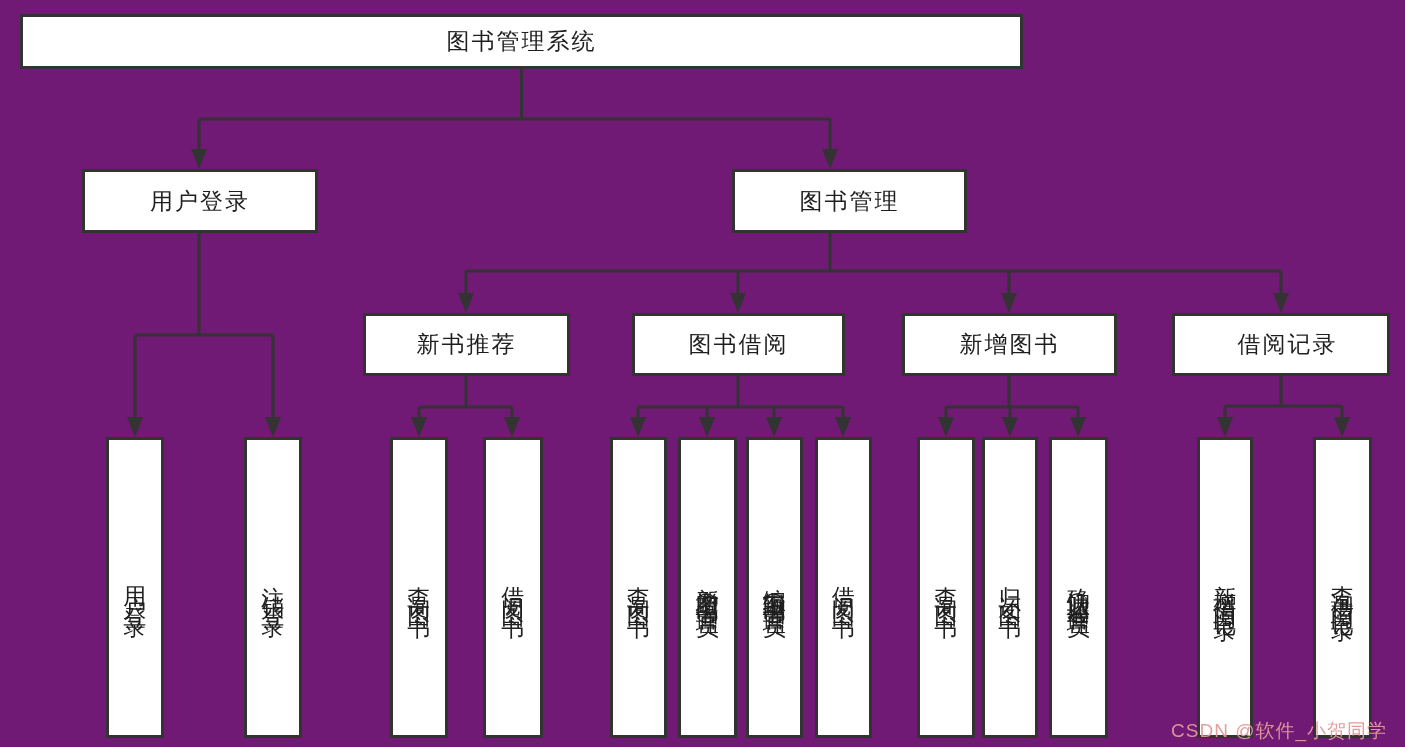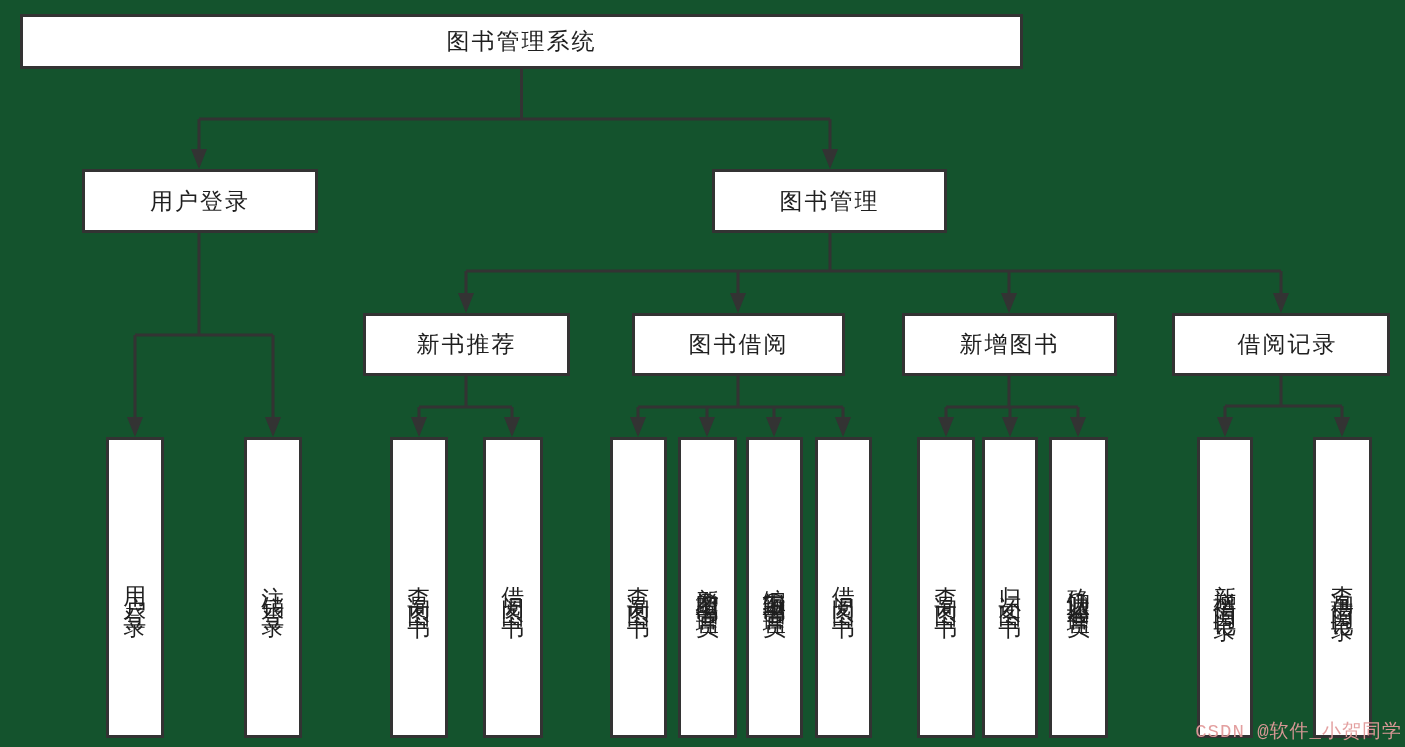--- a/index.html
+++ b/index.html
@@ -1,19 +1,19 @@
 <!DOCTYPE html>
 <html><head>
 <meta charset="utf-8">
 <style>
   html,body{margin:0;padding:0;background:#ffffff;}
   .stage{
     position:relative;
     width:1405px;height:747px;
-    background:#14532d;
+    background:#701a75;
     font-family:"Liberation Sans","DejaVu Sans",sans-serif;
     overflow:hidden;
   }
   .wires{position:absolute;left:0;top:0;pointer-events:none;}
   .box{
     position:absolute;
     box-sizing:border-box;
     border:3px solid #333333;
     background:#ffffff;
     display:flex;align-items:center;justify-content:center;
@@ -23,24 +23,24 @@
   }
   .vlabel{
     writing-mode:vertical-rl;
     text-orientation:mixed;
     font-size:23px;color:#1f1f1f;line-height:1.15;
   }
   .ls-s{letter-spacing:10px;}
   .ls-m{letter-spacing:7px;}
   .ls-l{letter-spacing:4px;}
   .watermark{
-    position:absolute;right:3px;bottom:3px;
+    position:absolute;right:18px;bottom:3px;
     font-size:19px;letter-spacing:1px;
     color:rgba(226,154,154,0.95);
-    z-index:10;white-space:nowrap;font-family:Liberation Mono, monospace;
+    z-index:10;white-space:nowrap;
   }
 </style>
 </head>
 <body>
 
 <div class="stage">
 
   <svg class="wires" width="1405" height="747" viewBox="0 0 1405 747">
     <g stroke="#333333" stroke-width="3" fill="none">
       <path d="M521.5 69 V119 M199 119 H830 M199 119 V150 M830 119 V150"></path>
@@ -74,21 +74,21 @@
     </g>
   </svg>
 
   <div class="box" style="left:20px;top:14px;width:1003px;height:55px;">
     <span class="hlabel">图书管理系统</span>
   </div>
 
   <div class="box" style="left:82px;top:169px;width:236px;height:64px;">
     <span class="hlabel">用户登录</span>
   </div>
-  <div class="box" style="left:712px;top:169px;width:235px;height:64px;">
+  <div class="box" style="left:732px;top:169px;width:235px;height:64px;">
     <span class="hlabel">图书管理</span>
   </div>
 
   <div class="box" style="left:632px;top:313px;width:213px;height:63px;">
     <span class="hlabel">图书借阅</span>
   </div>
   <div class="box" style="left:363px;top:313px;width:207px;height:63px;">
     <span class="hlabel">新书推荐</span>
   </div>
   <div class="box" style="left:902px;top:313px;width:215px;height:63px;">

